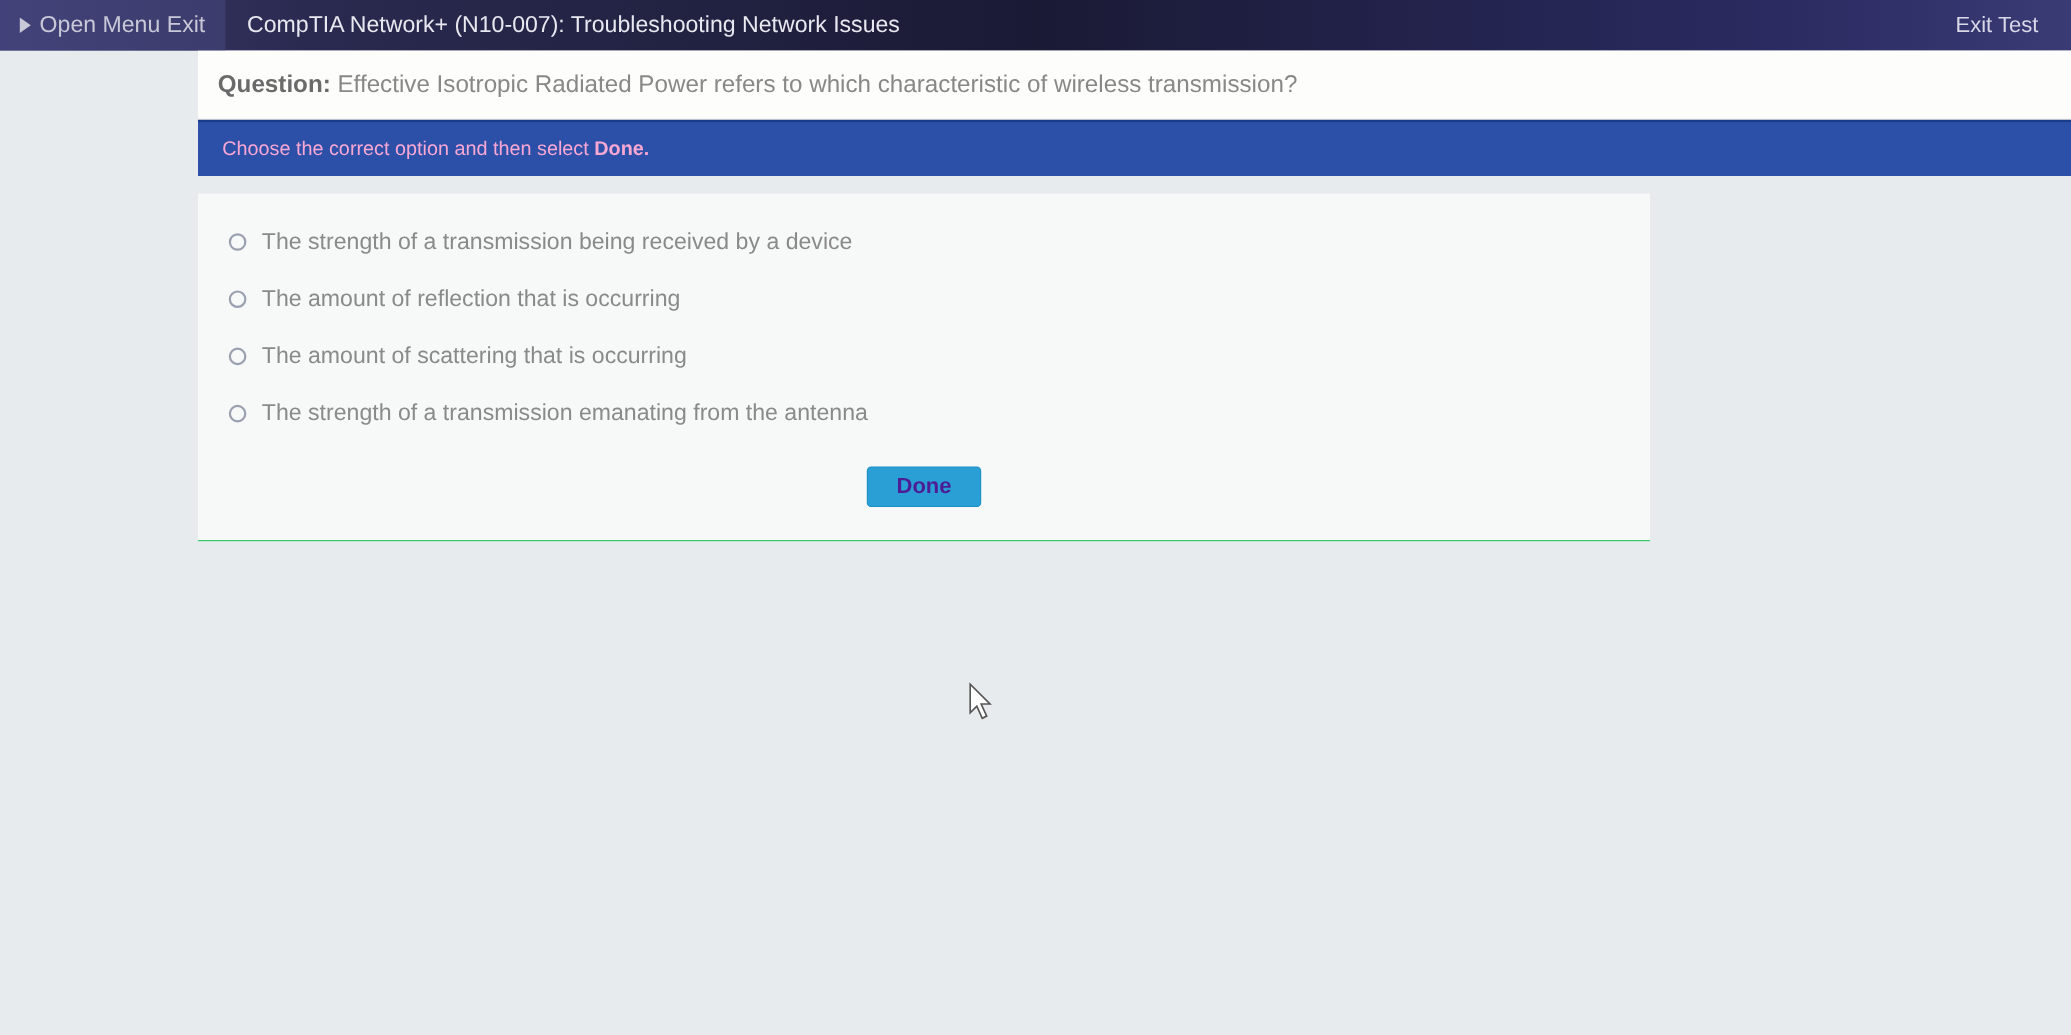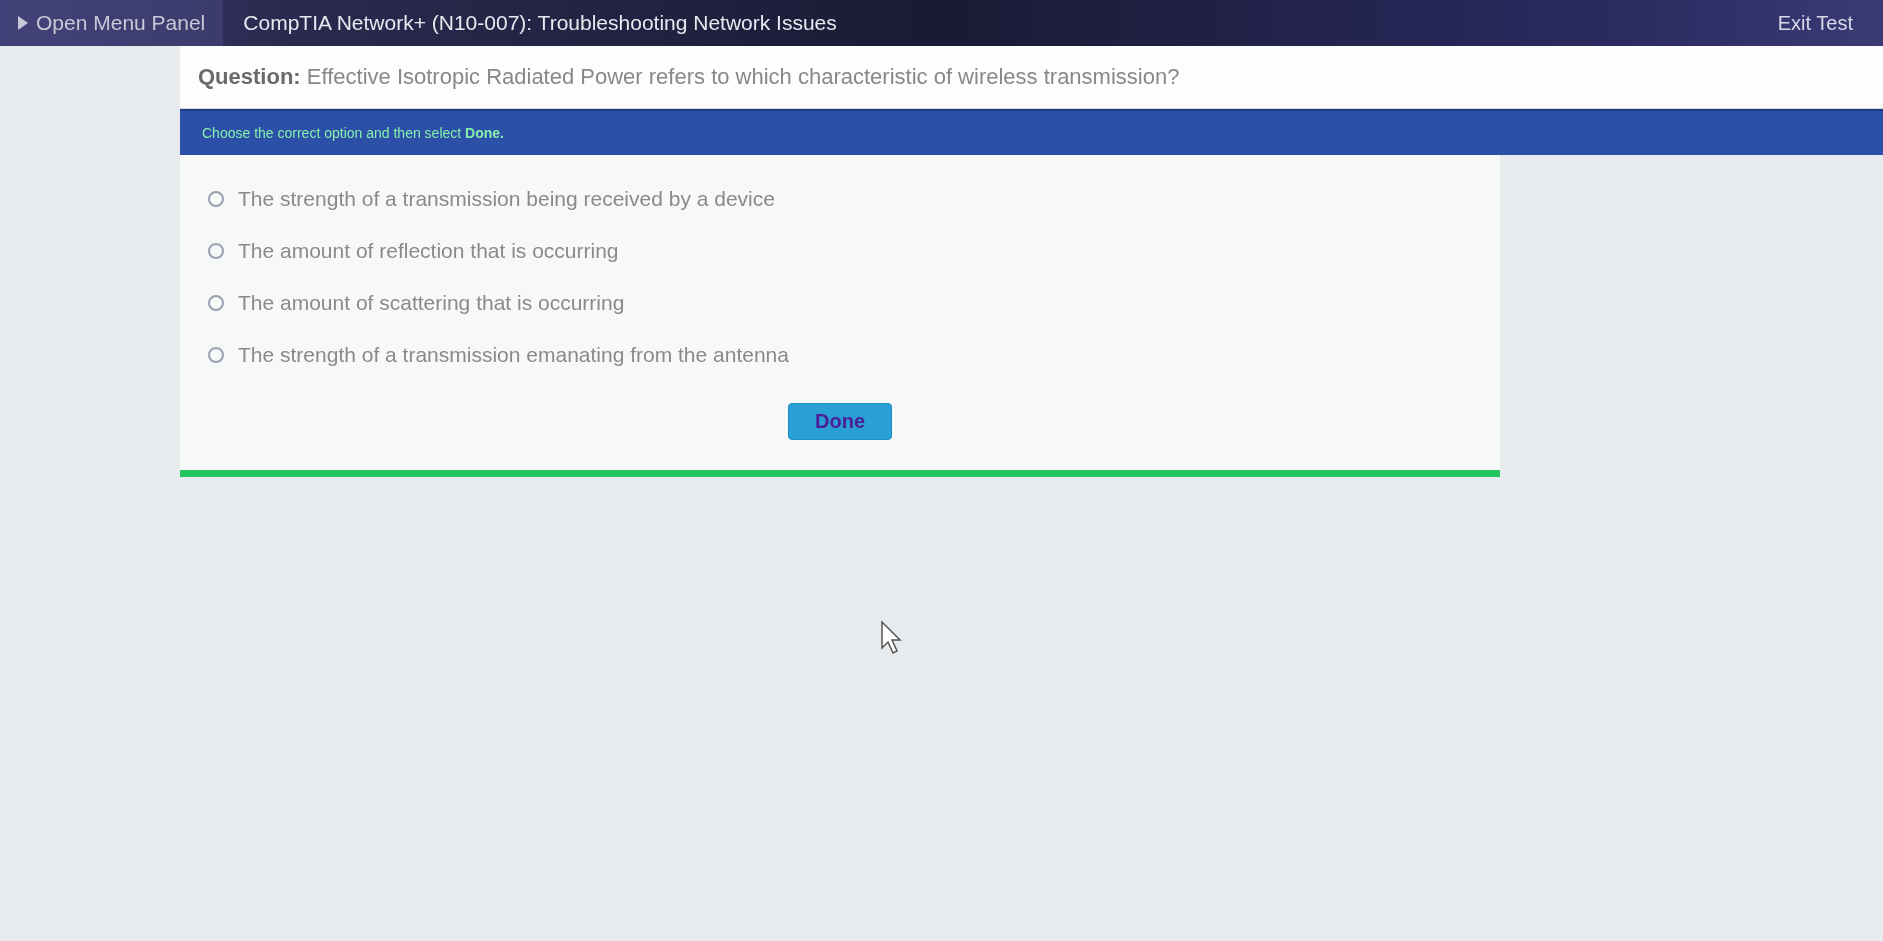--- a/index.html
+++ b/index.html
@@ -61,33 +61,34 @@
       font-size: 22px;
       color: #888888;
       border-bottom: 1px solid #ddd;
     }
     .question-label {
       color: #6a6a6a;
       font-weight: bold;
     }
     .instruction-bar {
       background: #2c4fa8;
-      color: #86efac;
+      color: #f9a8d4;
       padding: 14px 22px;
-      font-size: 14px;
+      font-size: 18px;
       border-top: 2px solid #1a3a8a;
     }
     .instruction-bar .done-word {
       font-weight: bold;
     }
     .options-panel {
       background: #f7f8f8;
       padding: 18px 0 30px 0;
-      border-bottom: 7px solid #22c55e;
+      border-bottom: 1px solid #22c55e;
       width: 1320px;
+      margin-top: 16px;
     }
     .option-row {
       display: flex;
       align-items: center;
       gap: 14px;
       padding: 14px 28px;
       font-size: 21px;
       color: #8a8a8a;
       cursor: pointer;
     }
@@ -119,21 +120,21 @@
       top: 620px;
       pointer-events: none;
     }
   </style>
 </head>
 <body>
 
 <div class="top-bar">
   <div class="menu-panel-btn">
     <span class="triangle"></span>
-    <span>Open Menu Panel</span>
+    <span>Open Menu Exit</span>
   </div>
   <div class="course-title">CompTIA Network+ (N10-007): Troubleshooting Network Issues</div>
   <div class="exit-test">Exit Test</div>
 </div>
 
 <div class="content-wrap">
 
   <div class="question-bar">
     <span class="question-label">Question:</span>
     <span>Effective Isotropic Radiated Power refers to which characteristic of wireless transmission?</span>

